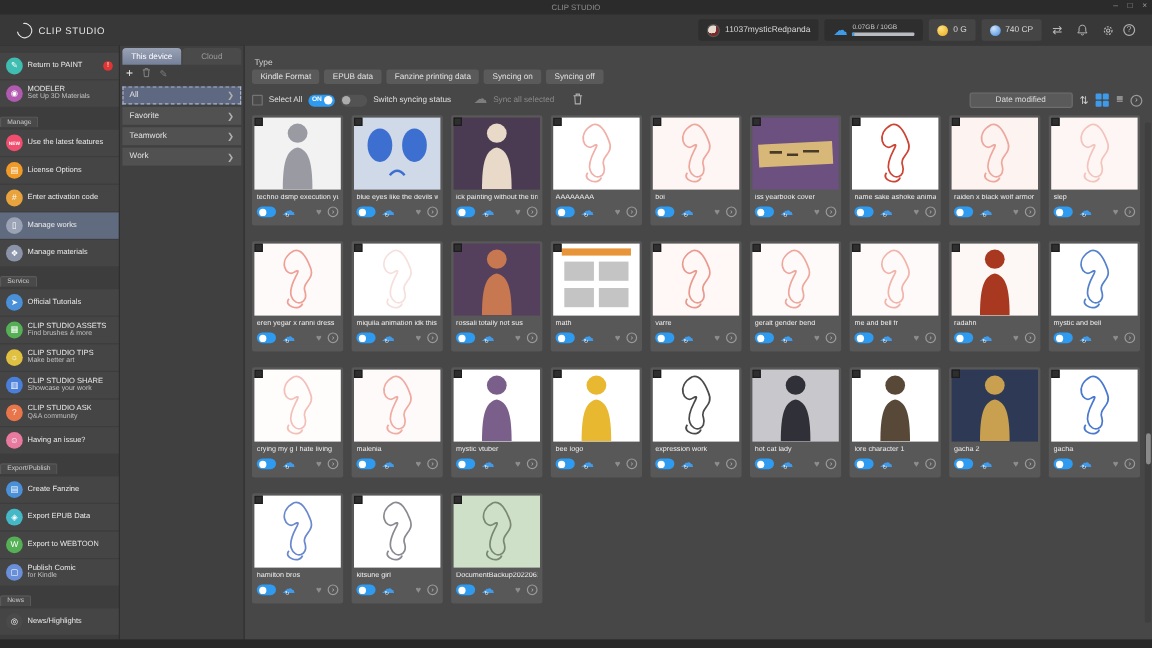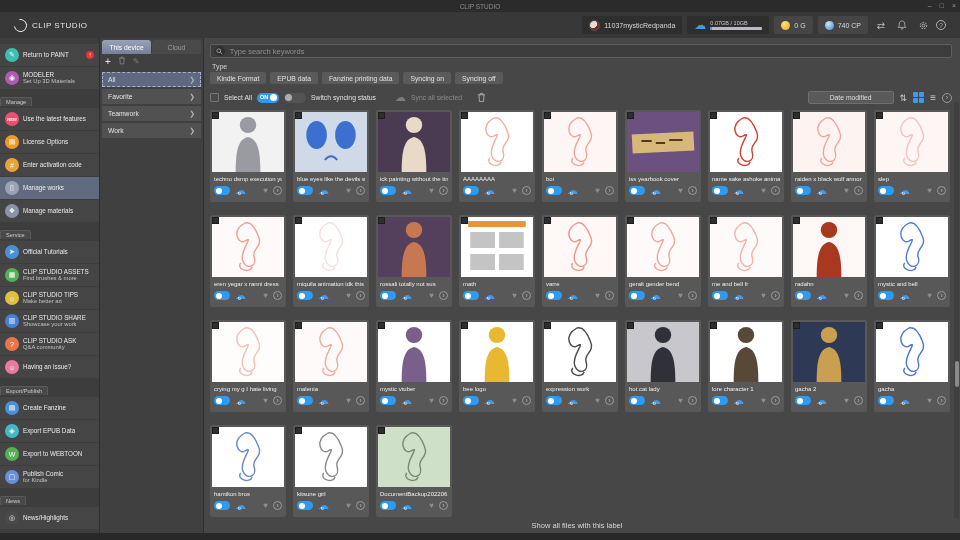--- a/index.html
+++ b/index.html
@@ -319,29 +319,20 @@
           <span class="chev">❯</span>
         </div>
         <div class="fitem">
           <span>Work</span>
           <span class="chev">❯</span>
         </div>
       </div>
   </div>
 
   <div class="main">
-    <div class="searchbar">
-      <span class="mag">
-        <svg width="7" height="7" viewBox="0 0 8 8">
-            <circle cx="3.2" cy="3.2" r="2.2" fill="none" stroke="#a8a8a8" stroke-width="1"></circle>
-            <path d="M5 5 L7 7" stroke="#a8a8a8" stroke-width="1"></path>
-          </svg>
-      </span>
-      <input placeholder="Type search keywords" style="">
-    </div>
 
     <div class="typelabel">Type</div>
     <div class="chips" id="chips">
         <span class="chipbtn">Kindle Format</span>
         <span class="chipbtn">EPUB data</span>
         <span class="chipbtn">Fanzine printing data</span>
         <span class="chipbtn">Syncing on</span>
         <span class="chipbtn">Syncing off</span>
       </div>
 
@@ -901,19 +892,18 @@
                 <span class="dot"></span>
               </span>
               <span class="ccloud">☁<i>↻</i></span>
               <span class="cheart">♥</span>
               <span class="cchev">›</span>
             </div>
           </div>
         </div>
       </div>
 
-    <div class="footlink">Show all files with this label</div>
     <div class="vscroll">
         <span class="vthumb"></span>
       </div>
   </div>
 </div>
 <div class="bottomstrip"></div>
 
 </body></html>

